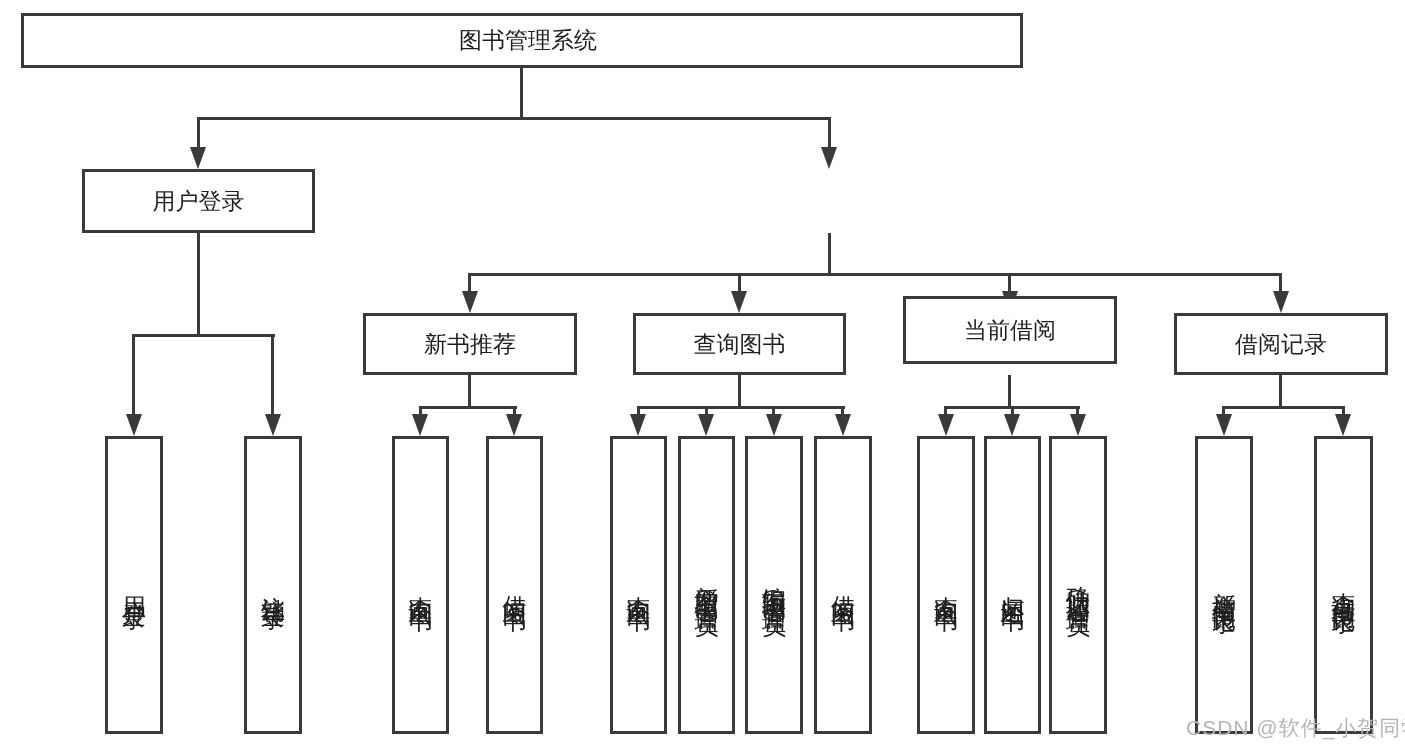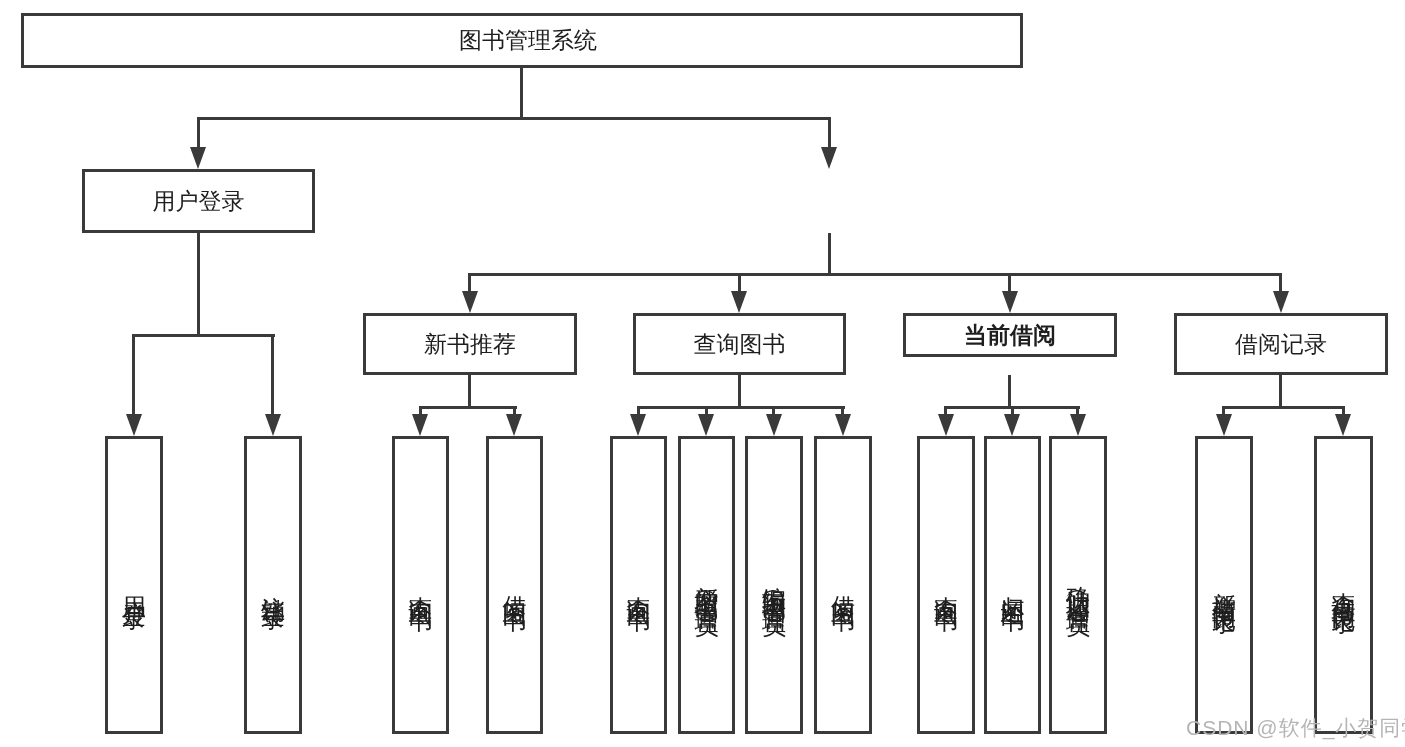--- a/index.html
+++ b/index.html
@@ -82,21 +82,21 @@
   <div class="arr" style="left:1002px;top:291px;"></div>
   <div class="vl" style="left:1279px;top:273px;height:22px;"></div>
   <div class="arr" style="left:1273px;top:291px;"></div>
 
   <div class="node" style="left:363px;top:313px;width:214px;height:62px;">
     <span>新书推荐</span>
   </div>
   <div class="node" style="left:633px;top:313px;width:213px;height:62px;">
     <span>查询图书</span>
   </div>
-  <div class="node" style="left:903px;top:313px;width:214px;height:44px;font-weight:bold;">
+  <div class="node" style="left:903px;top:296px;width:214px;height:68px;">
     <span>当前借阅</span>
   </div>
   <div class="node" style="left:1174px;top:313px;width:214px;height:62px;">
     <span>借阅记录</span>
   </div>
 
   <div class="vl" style="left:468px;top:375px;height:34px;"></div>
   <div class="vl" style="left:738px;top:375px;height:34px;"></div>
   <div class="vl" style="left:1008px;top:375px;height:34px;"></div>
   <div class="vl" style="left:1279px;top:375px;height:34px;"></div>

